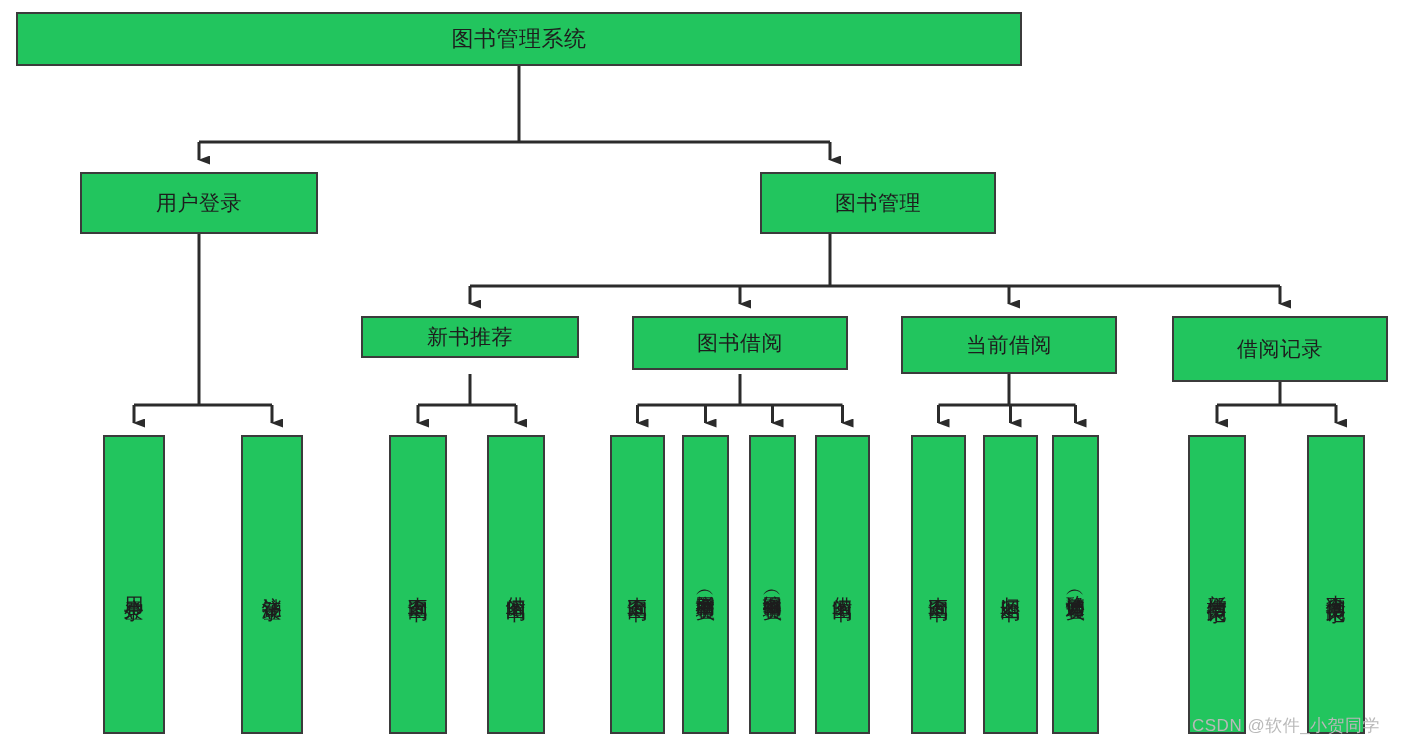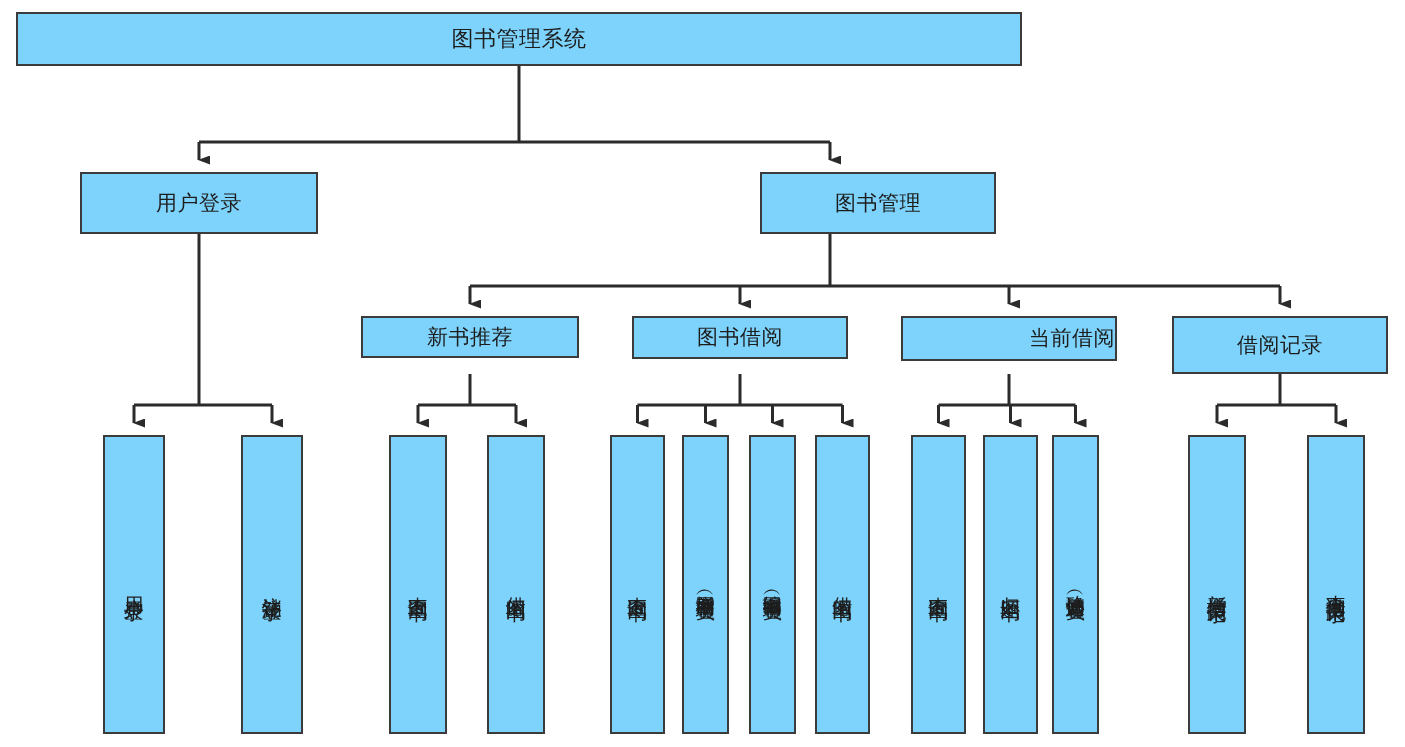--- a/index.html
+++ b/index.html
@@ -21,21 +21,21 @@
     position: absolute;
     left: 0;
     top: 0;
     width: 1405px;
     height: 747px;
     pointer-events: none;
   }
   .node {
     position: absolute;
     box-sizing: border-box;
-    background: #7dd3fc;
+    background: #22c55e;
     border: 2px solid #3b3b3b;
     display: flex;
     align-items: center;
     justify-content: center;
     color: #222222;
     overflow: hidden;
   }
   .node-label {
     display: block;
     text-align: center;
@@ -131,27 +131,27 @@
   <div class="node horiz" style="left: 80px; top: 172px; width: 238px; height: 62px;">
     <span class="node-label">用户登录</span>
   </div>
   <div class="node horiz" style="left: 712px; top: 172px; width: 236px; height: 62px; margin-left: 48px;">
     <span class="node-label">图书管理</span>
   </div>
 
   <div class="node horiz" style="left: 361px; top: 316px; width: 218px; height: 42px;">
     <span class="node-label">新书推荐</span>
   </div>
-  <div class="node horiz" style="left: 632px; top: 316px; width: 216px; height: 43px;">
+  <div class="node horiz" style="left: 632px; top: 316px; width: 216px; height: 54px;">
     <span class="node-label">图书借阅</span>
   </div>
-  <div class="node horiz" style="left: 901px; top: 316px; width: 216px; height: 45px; justify-content: flex-end;">
+  <div class="node horiz" style="left: 901px; top: 316px; width: 216px; height: 58px;">
     <span class="node-label">当前借阅</span>
   </div>
-  <div class="node horiz" style="left: 1172px; top: 316px; width: 216px; height: 58px;">
+  <div class="node horiz" style="left: 1172px; top: 316px; width: 216px; height: 66px;">
     <span class="node-label">借阅记录</span>
   </div>
 
   <div class="node vert" style="left: 103px; top: 435px; width: 62px; height: 299px;">
     <span class="node-label">用户登录</span>
   </div>
   <div class="node vert" style="left: 241px; top: 435px; width: 62px; height: 299px;">
     <span class="node-label">注销登录</span>
   </div>
 
@@ -185,14 +185,15 @@
     <span class="node-label">确认归还（管理员）</span>
   </div>
 
   <div class="node vert" style="left: 1188px; top: 435px; width: 58px; height: 299px;">
     <span class="node-label">新增借阅记录</span>
   </div>
   <div class="node vert" style="left: 1307px; top: 435px; width: 58px; height: 299px;">
     <span class="node-label">查询借阅记录</span>
   </div>
 
+  <div class="watermark" style="left: 1192px; top: 714px;">CSDN @软件_小贺同学</div>
 
 </div>
 
 </body></html>

